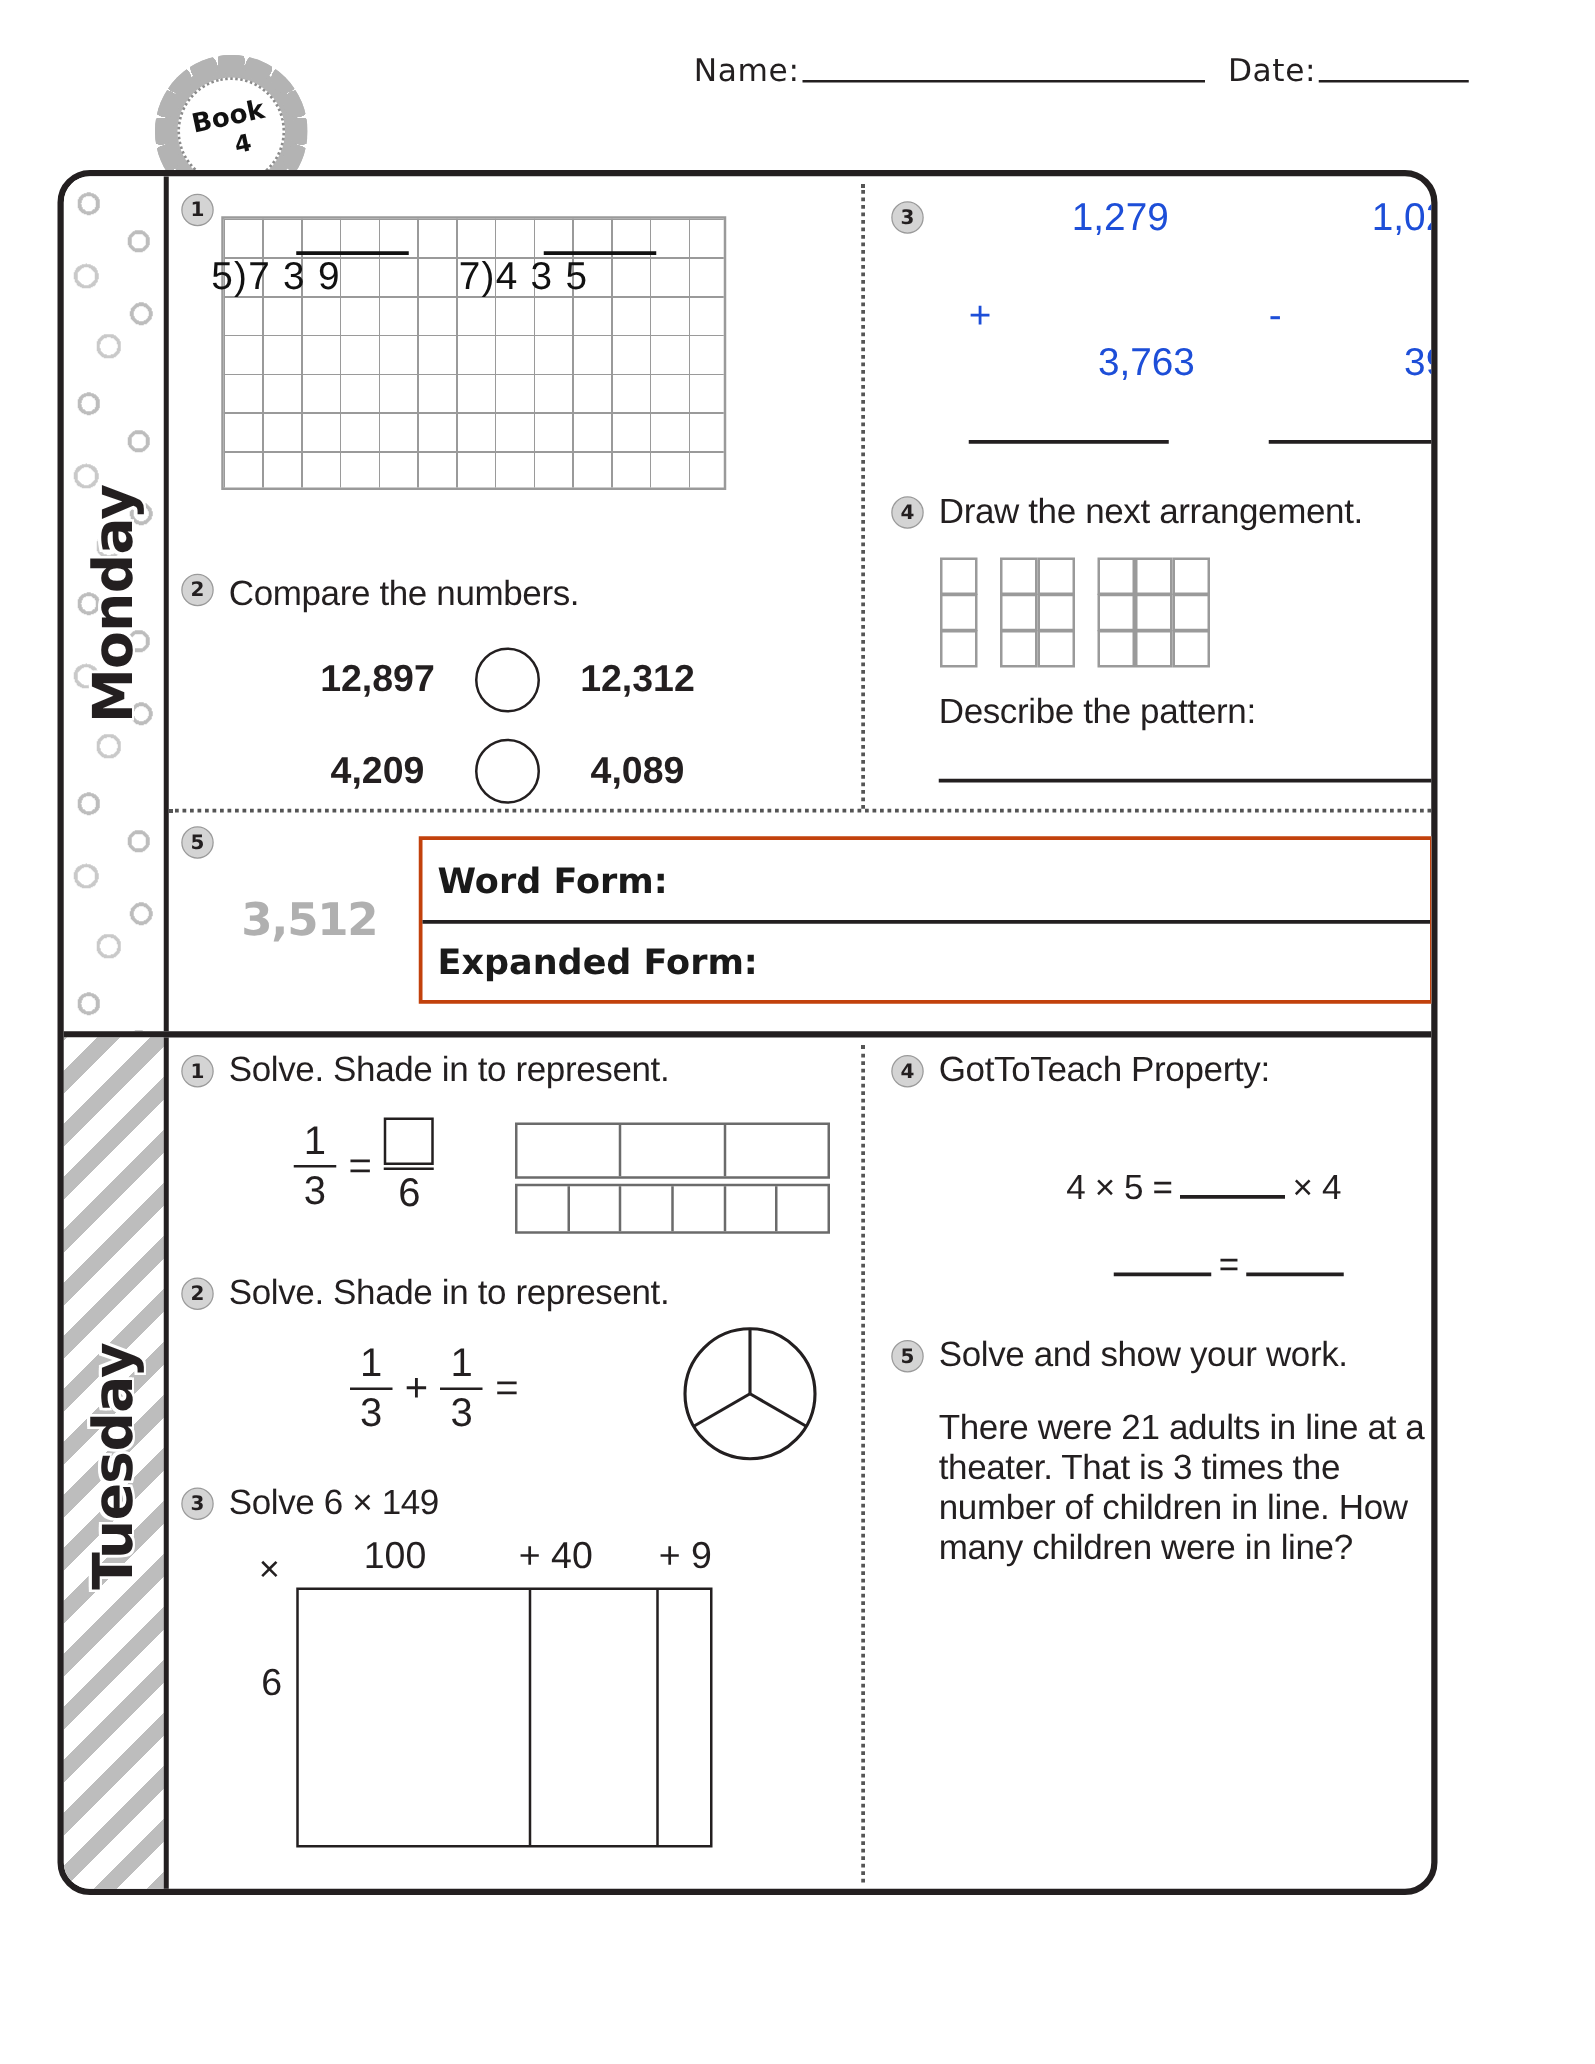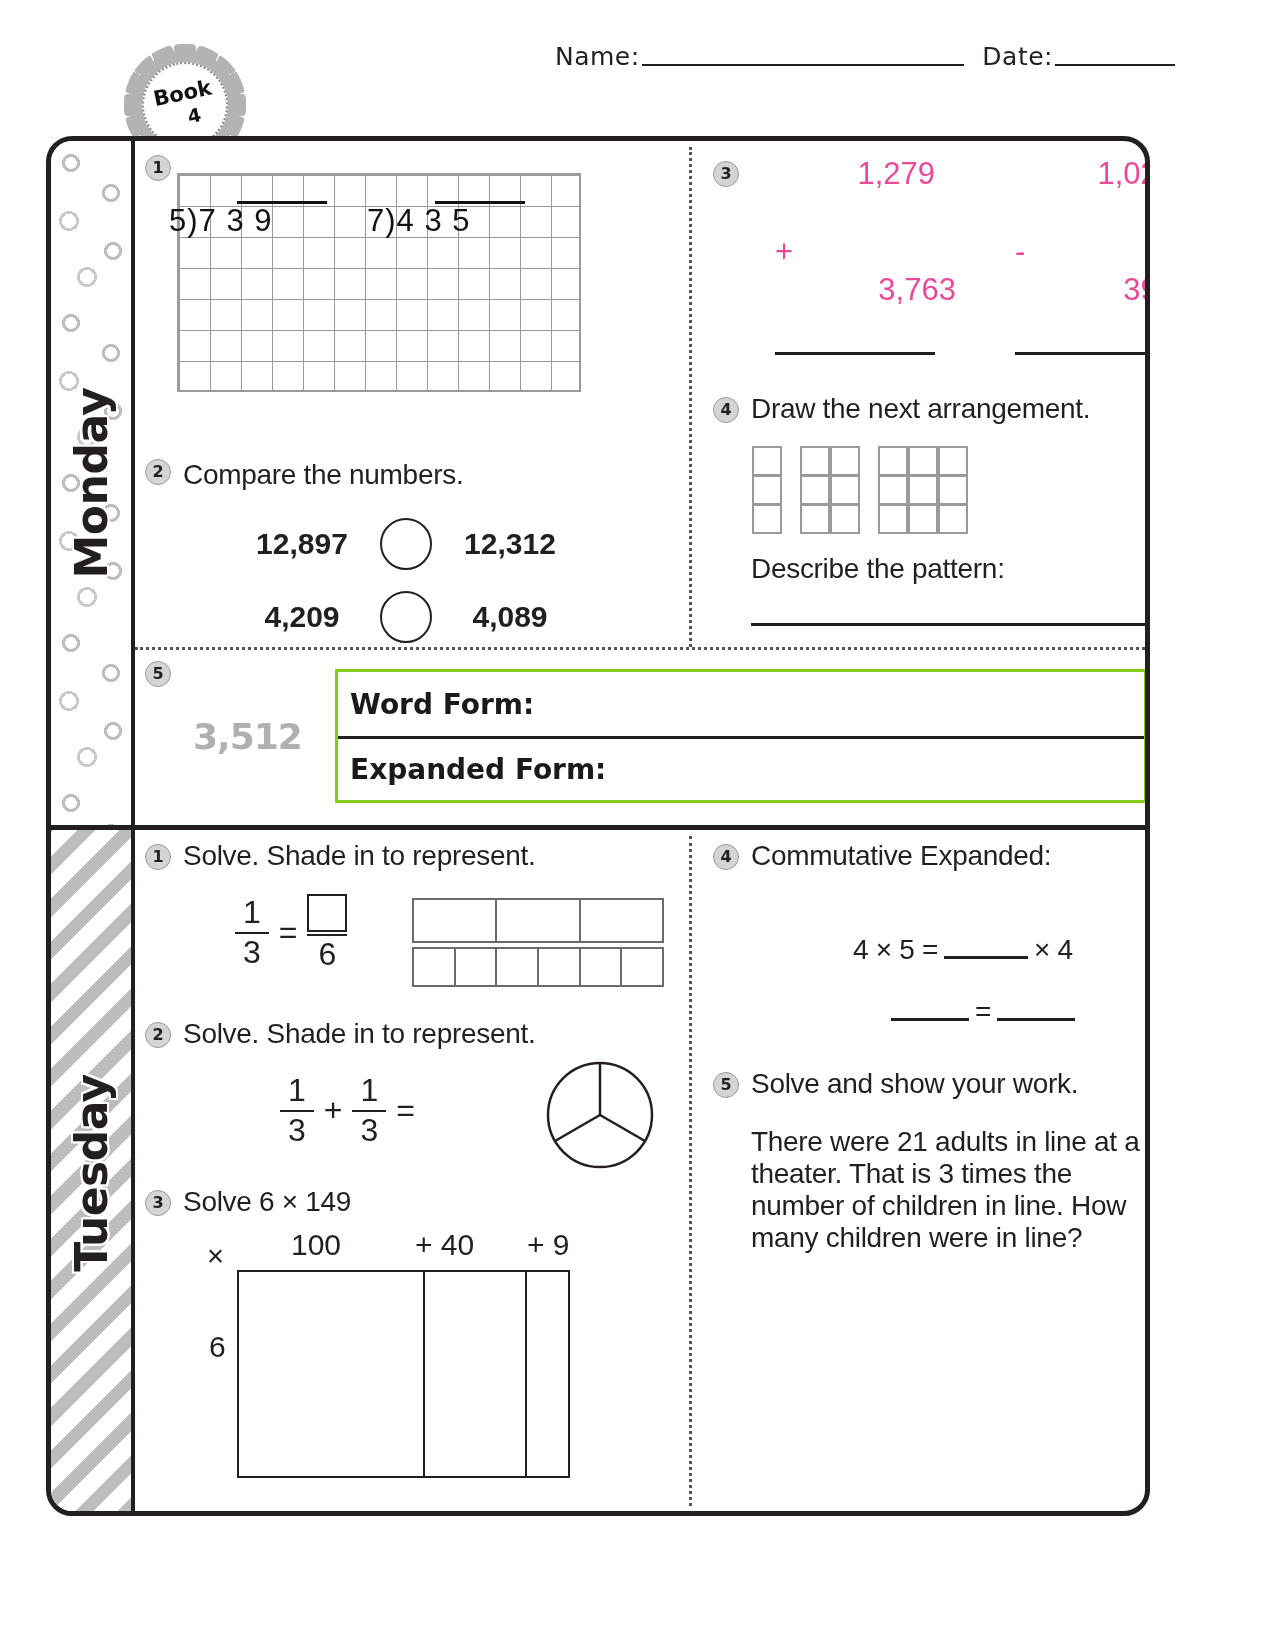--- a/index.html
+++ b/index.html
@@ -268,21 +268,21 @@
     border-radius: 50%;
     border: 2.5px solid #231f20;
     margin: 0 16px;
   }
 
   
   .varith {
     position: absolute;
     font-family: "Liberation Sans", sans-serif;
     font-size: 31px;
-    color: #ec4899;
+    color: #1d4ed8;
     text-align: right;
   }
   .varith .line1, .varith .line2 { white-space: pre; line-height: 1.25; }
   .varith .rule {
     border-top: 3px solid #231f20;
     margin-top: 3px;
   }
 
   
   .arrset {
@@ -299,21 +299,21 @@
   }
 
   .writeline {
     position: absolute;
     border-top: 3px solid #231f20;
   }
 
   
   .formbox {
     position: absolute;
-    border: 3px solid #84cc16;
+    border: 3px solid #c2410c;
     background: #fff;
   }
   .formrow {
     display: flex;
     align-items: center;
     height: 50%;
     padding-left: 12px;
     font-family: "DejaVu Sans", sans-serif;
     font-weight: bold;
     font-size: 28px;
@@ -617,21 +617,21 @@
         <div class="amlabel" style="left:392px; top:398px; font-size:30px;">+ 9</div>
         <div class="amlabel" style="left:74px; top:500px; font-size:30px;">6</div>
         <div class="amodel" style="left:102px; top:440px; width:333px; height:208px;">
           <div style="width:188px;"></div>
           <div style="width:103px;"></div>
           <div style="width:42px;"></div>
         </div>
 
         <div class="qnum" style="left:578px; top:14px;">4</div>
         <div class="qtext" style="left:616px; top:10px; width:420px;">
-          <div>Commutative Expanded:</div>
+          <div>GotToTeach Property:</div>
         </div>
         <div class="qtext" style="left:718px; top:104px;">
           <span>4 × 5 =</span><span class="blank"></span><span>× 4</span>
         </div>
         <div class="qtext" style="left:750px; top:166px;">
           <span class="blank sm"></span><span>=</span><span class="blank sm"></span>
         </div>
 
         <div class="qnum" style="left:578px; top:242px;">5</div>
         <div class="qtext" style="left:616px; top:238px;">Solve and show your work.</div>

